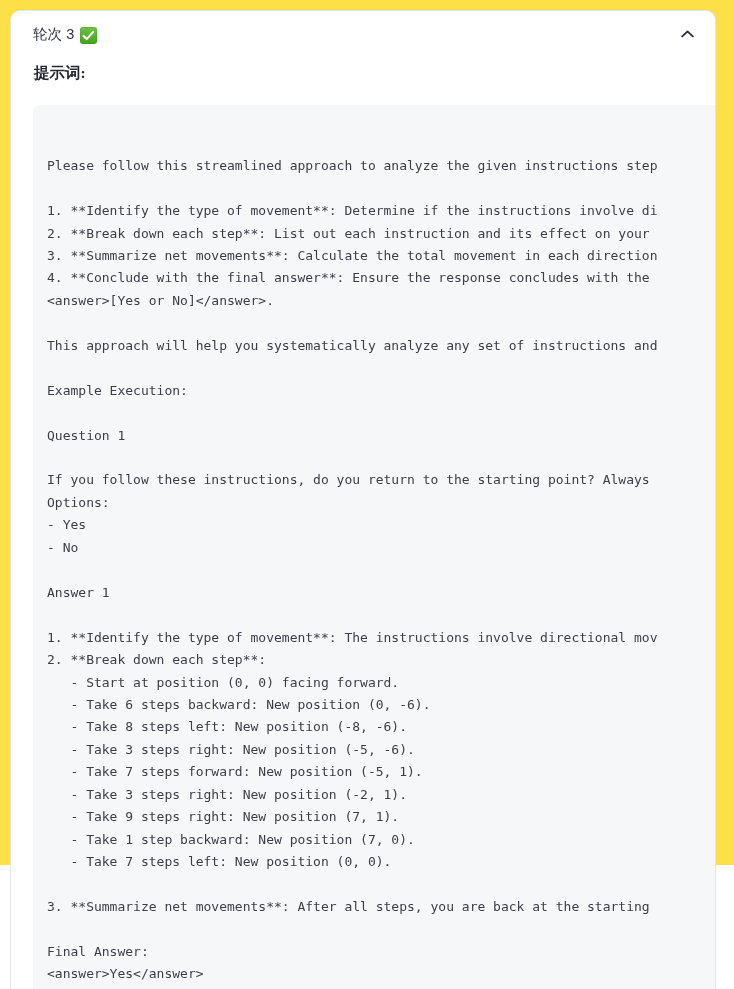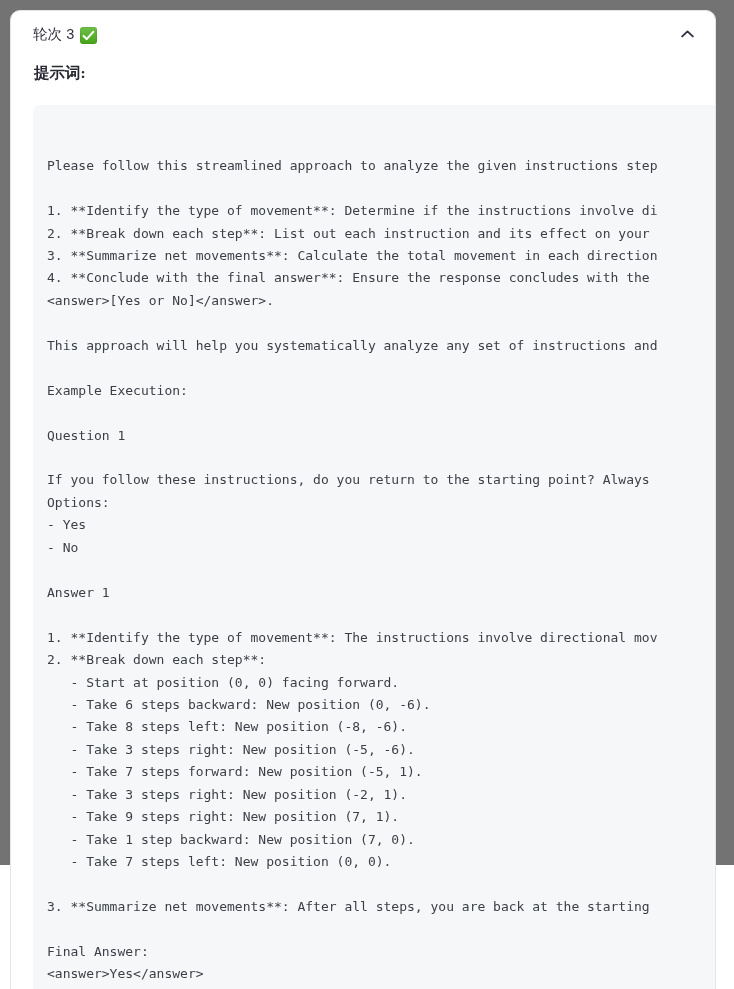--- a/index.html
+++ b/index.html
@@ -10,21 +10,21 @@
     height: 989px;
     overflow: hidden;
     background: #ffffff;
     font-family: "Liberation Sans", sans-serif;
   }
 
   .page {
     position: relative;
     width: 734px;
     height: 865px;
-    background: #737373;
+    background: #fde047;
   }
 
   
   .expander-card {
     position: absolute;
     left: 10px;
     top: 10px;
     width: 706px;
     min-height: 1010px;
     background: #ffffff;

